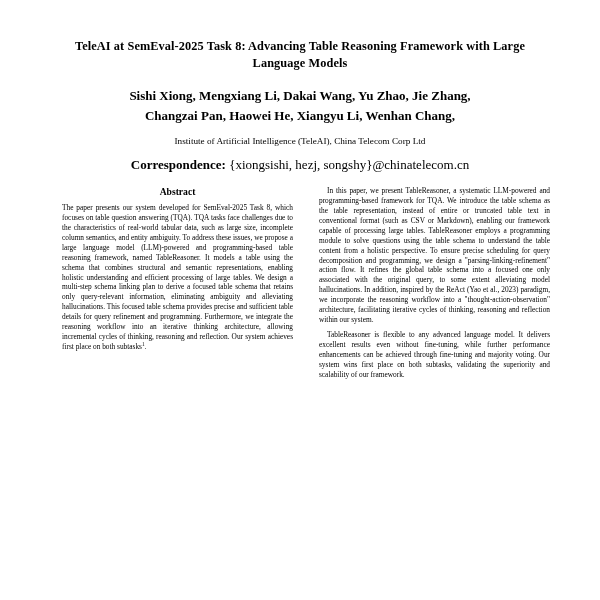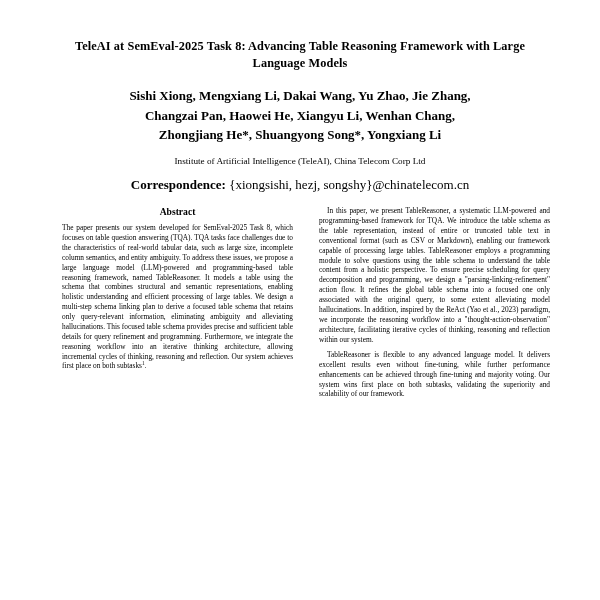--- a/index.html
+++ b/index.html
@@ -85,21 +85,20 @@
 </head>
 <body>
 
 <div class="page">
 
   <h1 class="title">TeleAI at SemEval-2025 Task 8: Advancing Table Reasoning Framework with Large Language Models</h1>
 
   <div class="authors">
     <div>Sishi Xiong, Mengxiang Li, Dakai Wang, Yu Zhao, Jie Zhang,</div>
     <div>Changzai Pan, Haowei He, Xiangyu Li, Wenhan Chang,</div>
-    <div>Zhongjiang He*, Shuangyong Song*, Yongxiang Li</div>
   </div>
 
   <div class="affil">Institute of Artificial Intelligence (TeleAI), China Telecom Corp Ltd</div>
 
   <div class="corr">
     <b>Correspondence:</b>
     <span>{xiongsishi, hezj, songshy}@chinatelecom.cn</span>
   </div>
 
   <div class="columns">

